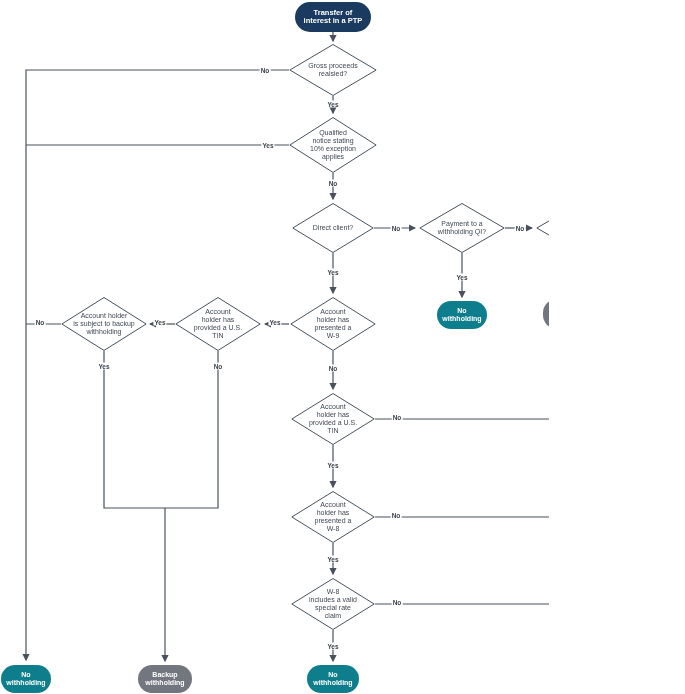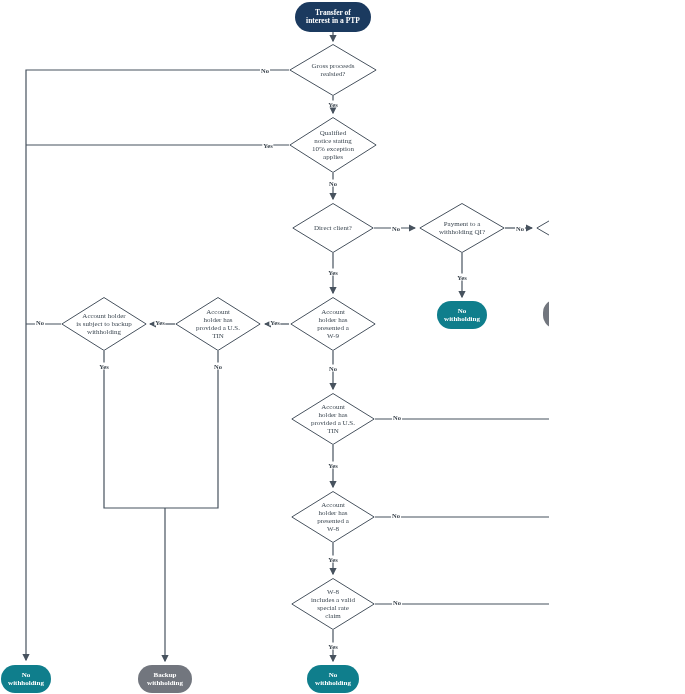--- a/index.html
+++ b/index.html
@@ -9,21 +9,20 @@
     --line:#47525e;
     --dtext:#3d4852;
   }
   html,body{margin:0;padding:0;background:#ffffff;}
   body{font-family:"Liberation Sans", sans-serif;}
   #canvas{
     position:relative;
     width:549px;height:694px;
     background:#ffffff;
     overflow:hidden;
-    font-family:Liberation Serif, serif;
   }
   #edges{position:absolute;left:0;top:0;}
   #edges polyline, #edges line{
     fill:none;
     stroke:var(--line);
     stroke-width:1.2;
   }
   #arrow path{fill:var(--line);}
   .diamond{position:absolute;}
   .diamond svg{position:absolute;left:0;top:0;width:100%;height:100%;}

